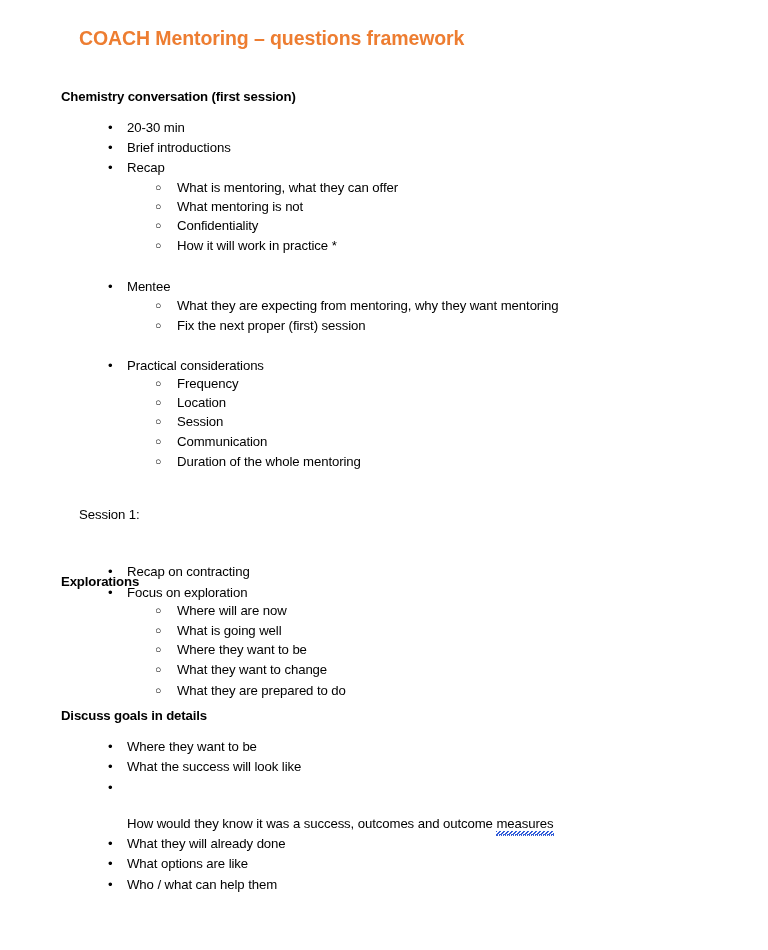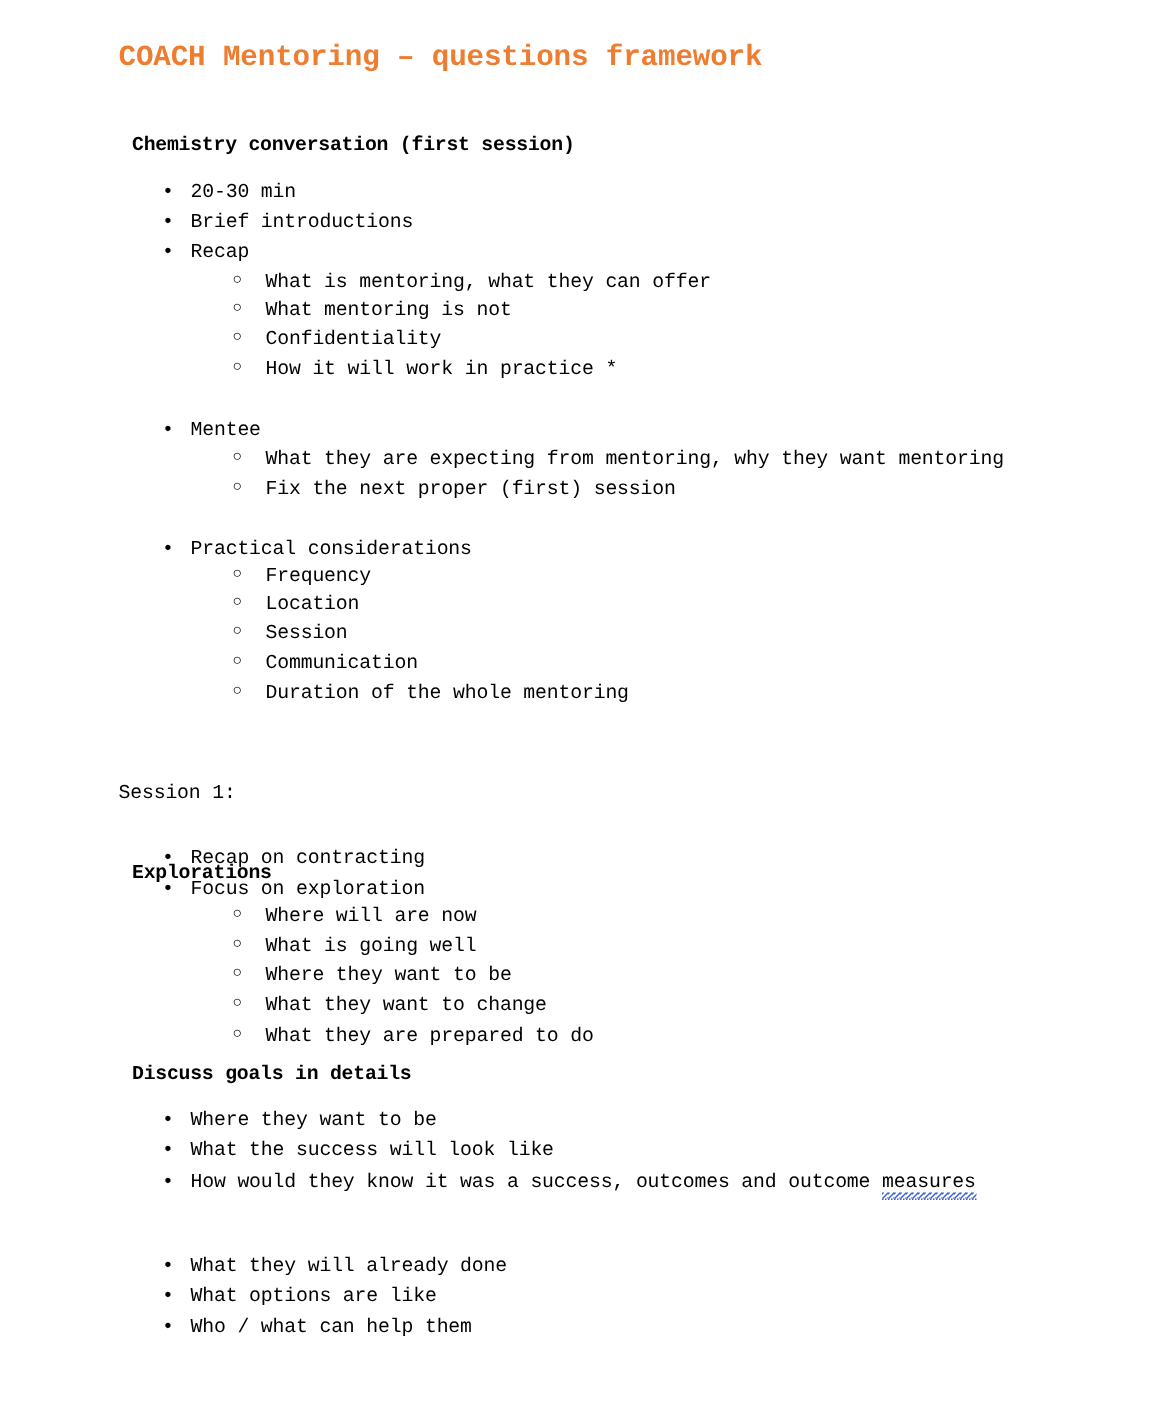--- a/index.html
+++ b/index.html
@@ -14,35 +14,34 @@
     color: #000000;
     overflow: hidden;
   }
   .page {
     position: relative;
     width: 768px;
     height: 728px;
     background: #ffffff;
     box-sizing: border-box;
     padding: 16px;
-    font-family: Liberation Mono, monospace;
   }
   .doc-title {
     position: absolute;
     left: 79px;
     top: 27px;
     font-size: 19.5px;
     font-weight: bold;
     color: #ED7D31;
     letter-spacing: -0.1px;
     white-space: nowrap;
   }
   .heading {
     position: absolute;
-    left: 88px;
+    left: 61px;
     font-size: 13.2px;
     font-weight: bold;
     color: #000000;
     white-space: nowrap;
     letter-spacing: -0.15px;
   }
   .plain {
     position: absolute;
     left: 79px;
     font-size: 13.2px;
@@ -83,20 +82,21 @@
   }
   .lvl2 .marker {
     left: -22px;
     top: 0px;
     font-size: 10.5px;
     line-height: 19px;
   }
   .spell-error {
     position: relative;
     display: inline-block;
+    margin-top: 36px;
   }
   .spell-error::after {
     content: "";
     position: absolute;
     left: 0;
     right: 0;
     bottom: -3px;
     height: 4px;
     background-image:
       repeating-linear-gradient(
@@ -180,21 +180,21 @@
   </div>
   <div class="li lvl2" style="top:432px;">
     <span class="marker">○</span>
     <span class="txt">Communication</span>
   </div>
   <div class="li lvl2" style="top:452px;">
     <span class="marker">○</span>
     <span class="txt">Duration of the whole mentoring</span>
   </div>
 
-  <div class="plain" style="top:521px;text-align:center;">Session 1:</div>
+  <div class="plain" style="top:507px;text-align:center;">Session 1:</div>
 
   <div class="heading" style="top:534px;margin-top:40px;">Explorations</div>
 
   <div class="li lvl1" style="top:562px;">
     <span class="marker">•</span>
     <span class="txt">Recap on contracting</span>
   </div>
   <div class="li lvl1" style="top:583px;">
     <span class="marker">•</span>
     <span class="txt">Focus on exploration</span>

